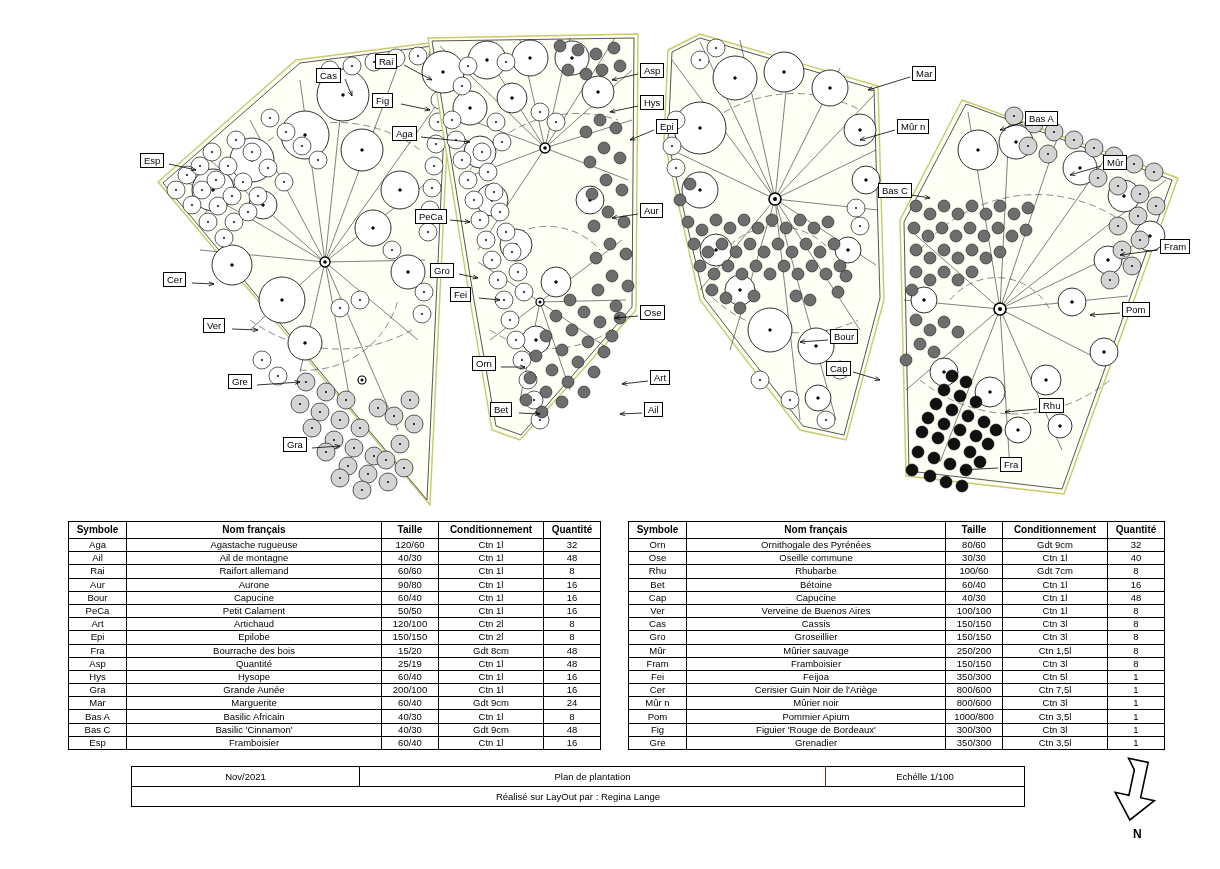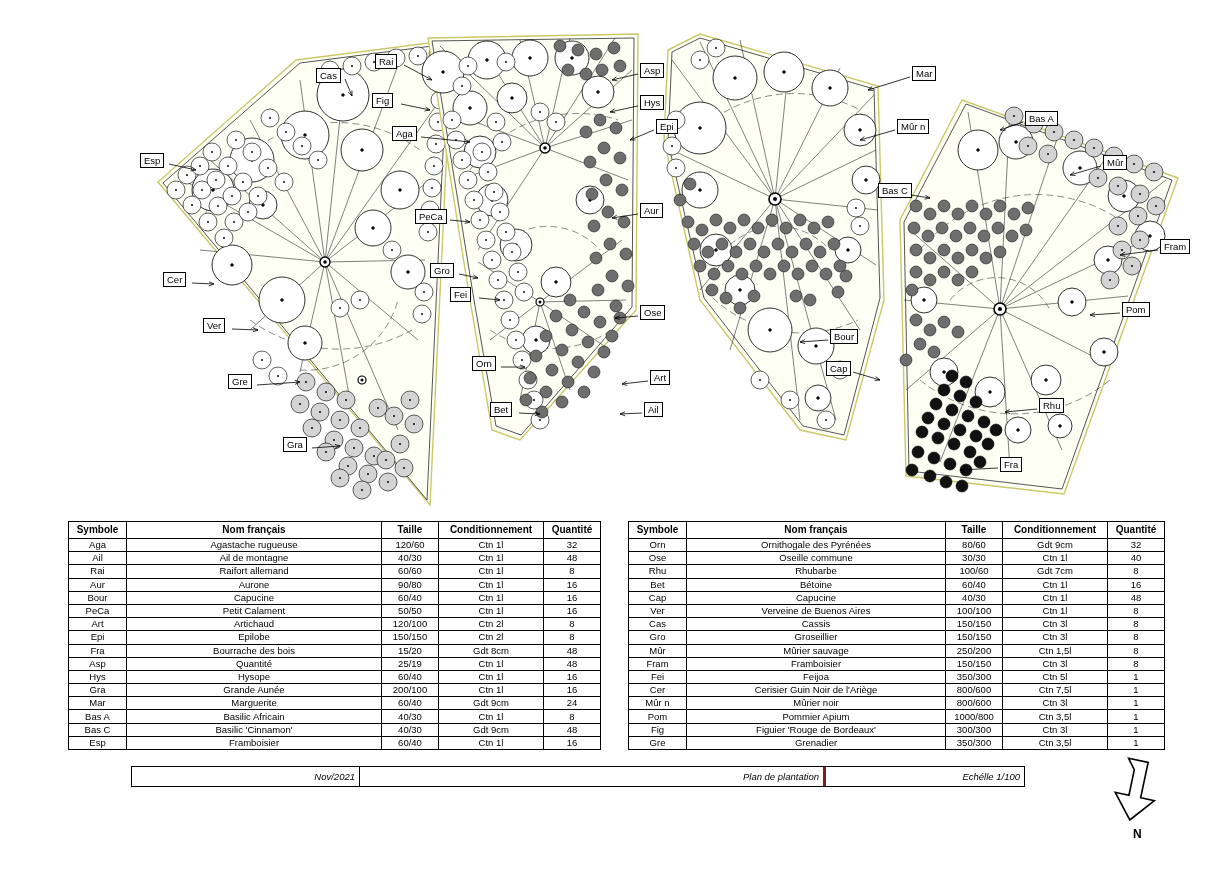--- a/index.html
+++ b/index.html
@@ -79,27 +79,26 @@
     border: 1px solid #000;
     border-bottom: none;
     font-size: 9.5px;
   }
   #titleblock .row {
     display: flex;
     border-bottom: 1px solid #000;
   }
   #titleblock .cell {
     padding: 3px 4px;
-    text-align: right;
+    text-align: center;
     line-height: 13px;
     box-sizing: border-box;
-    font-style: italic;
   }
   #tb-date { width: 228px; border-right: 1px solid #000; }
-  #tb-plan { flex: 1; border-right: 3px solid #7f1d1d; }
+  #tb-plan { flex: 1; border-right: 1px solid #7f1d1d; }
   #tb-scale { width: 198px; }
   #tb-blank { width: 228px; border-right: 1px solid #000; }
   #tb-project { flex: 1; border-right: 1px solid #000; height: 27px; display:flex; align-items:center; justify-content:center;}
   #tb-blank2 { width: 198px; }
   #tb-author { width: 100%; text-align: center; }
 
   
   #north {
     position: absolute;
     left: 1108px;
@@ -1065,20 +1064,23 @@
       </tbody>
   </table>
 </div>
 
 <div id="titleblock">
   <div class="row">
     <div class="cell" id="tb-date">Nov/2021</div>
     <div class="cell" id="tb-plan">Plan de plantation</div>
     <div class="cell" id="tb-scale">Echélle 1/100</div>
   </div>
+  <div class="row">
+    <div class="cell" id="tb-author">Réalisé sur LayOut par : Regina Lange</div>
+  </div>
 </div>
 
 <div id="north">
   <svg width="70" height="70" viewBox="0 0 70 70">
     <polygon points="14,4 34,4 34,40 48,40 28,64 8,40 22,40 22,14" transform="rotate(12 30 34)" fill="#fff" stroke="#000" stroke-width="1.6"></polygon>
   </svg>
   <div class="n-label">N</div>
 </div>
 
 </body></html>

